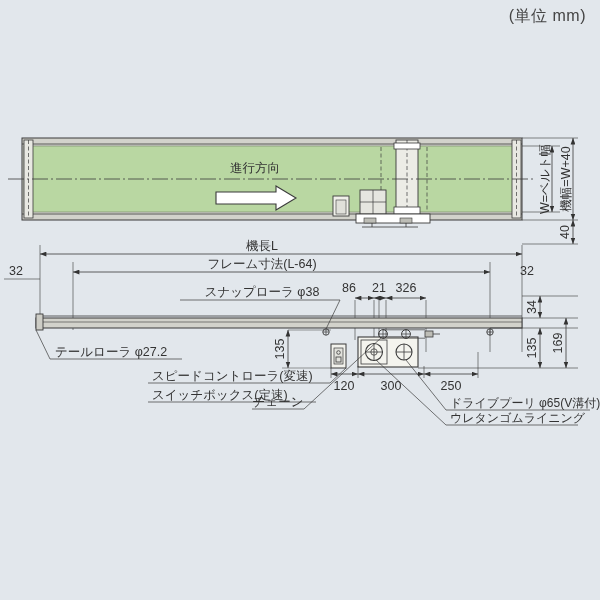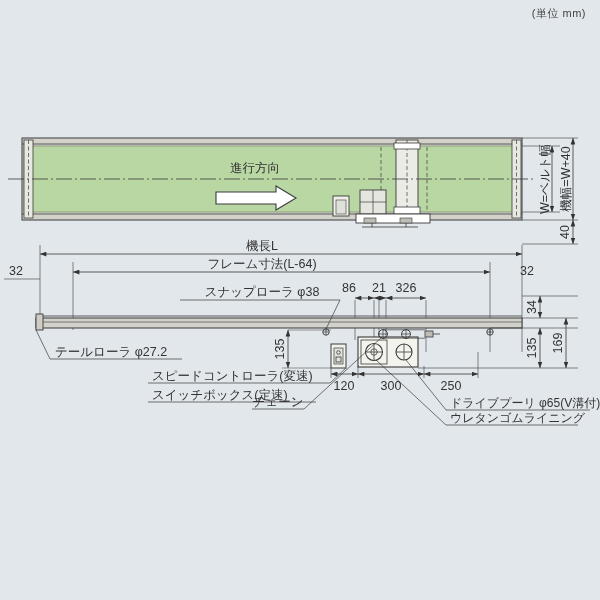--- a/index.html
+++ b/index.html
@@ -8,21 +8,21 @@
     background:#e2e7ec;
     font-family:"Liberation Sans","DejaVu Sans",sans-serif;
     color:#3a3a3a;
     overflow:hidden;
     position:relative;
   }
   #stage{position:absolute;inset:0;width:600px;height:600px;}
   svg{display:block;}
   .unit{
     position:absolute;right:14px;top:6px;
-    font-size:11px;color:#444;letter-spacing:.5px;
+    font-size:16px;color:#444;letter-spacing:.5px;
   }
   text{font-family:"Liberation Sans","DejaVu Sans",sans-serif;fill:#333;}
   .dim{font-size:12.5px;}
   .lbl{font-size:12.5px;}
   .lblsm{font-size:12px;}
 </style>
 </head>
 <body>
 
 <div id="stage">

